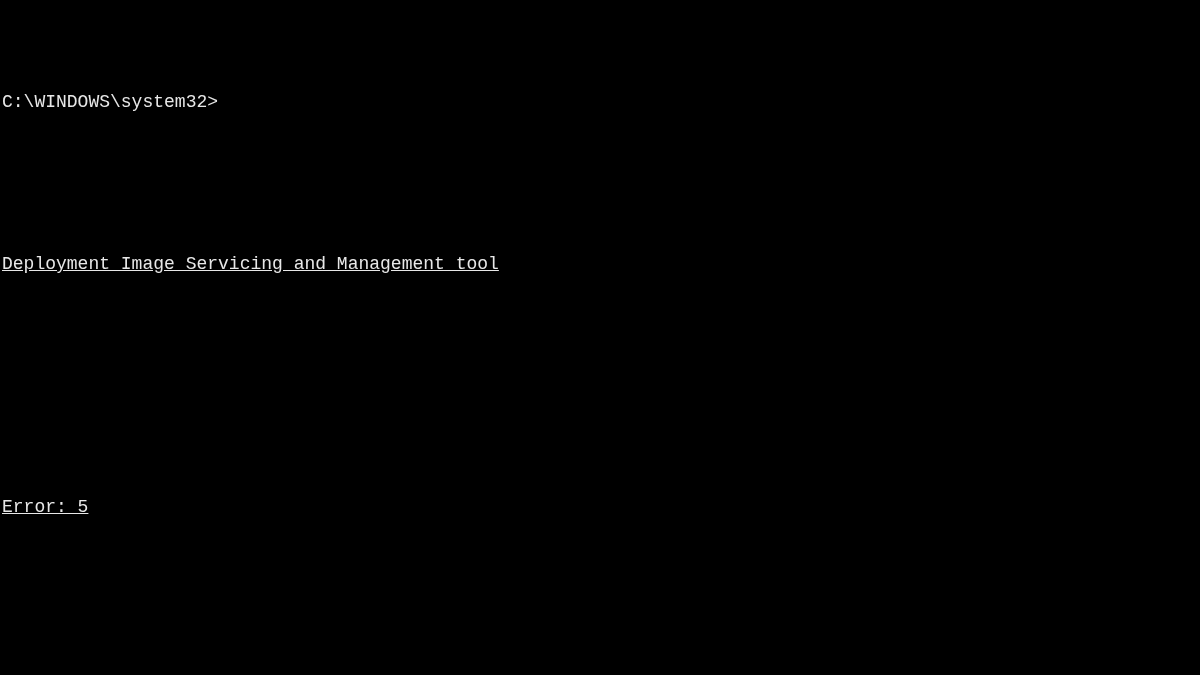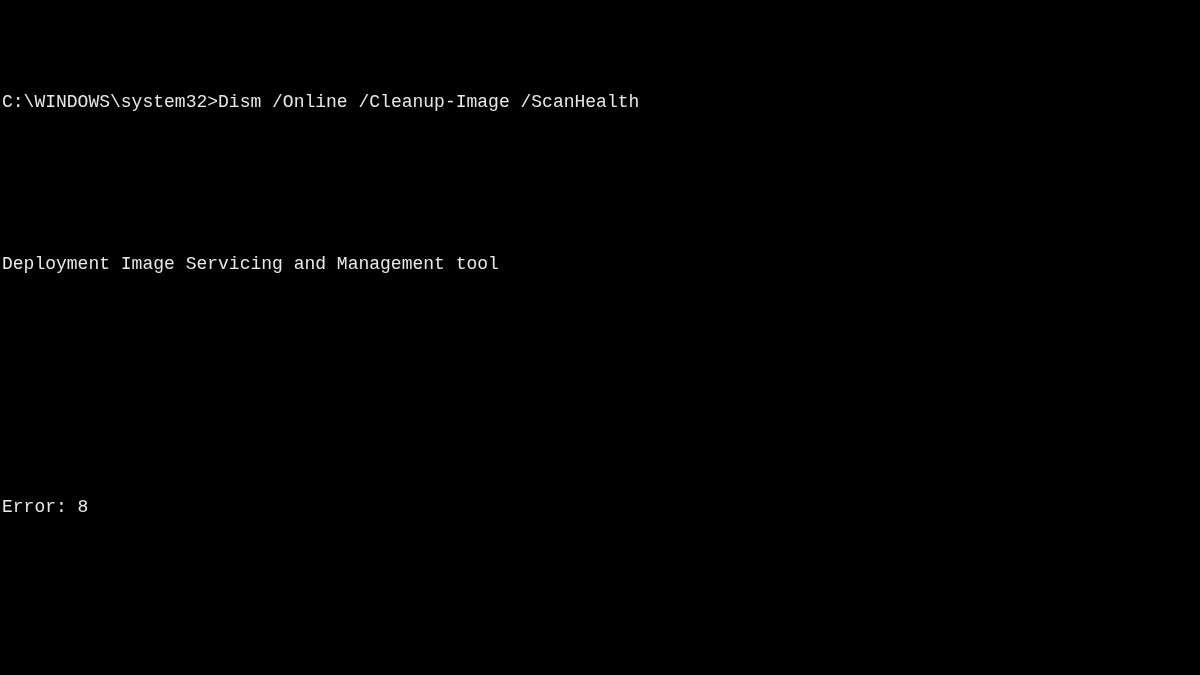--- a/index.html
+++ b/index.html
@@ -17,20 +17,21 @@
       height: 675px;
       overflow: hidden;
       padding: 8px 0 0 2px;
     }
     .terminal {
       white-space: pre-wrap;
     }
     .line {
       display: block;
       min-height: 1.5em;
+      text-decoration: underline;
     }
     .prompt-line {
       display: flex;
     }
     .prompt {
       white-space: pre;
       text-align: right;
     }
     .command {
       white-space: pre;
@@ -38,27 +39,27 @@
     .blank {
       height: 1.5em;
     }
   </style>
 </head>
 <body>
 
 <div class="terminal">
   
   <div class="prompt-line">
-    <span class="prompt">C:\WINDOWS\system32&gt;</span><span class="command">Dism /Online /Cleanup-Image /ScanHealth</span>
+    <span class="prompt">C:\WINDOWS\system32&gt;</span>
   </div>
   <div class="blank"></div>
   <div class="line">Deployment Image Servicing and Management tool</div>
   <div class="blank"></div>
   <div class="blank"></div>
-  <div class="line">Error: 8</div>
+  <div class="line">Error: 5</div>
   <div class="blank"></div>
   
   
   
   
   
 
   
   
   

